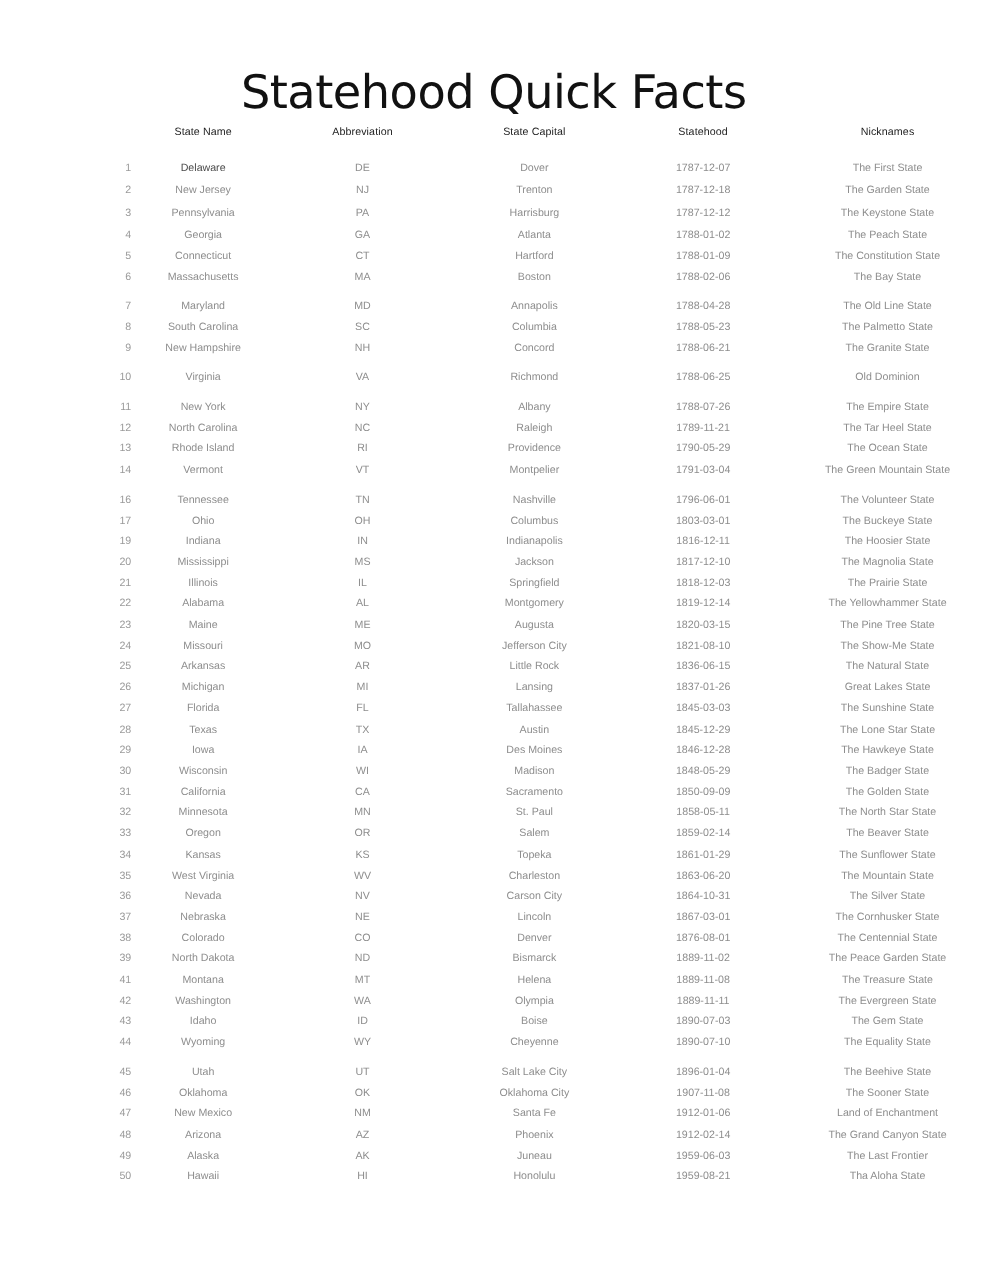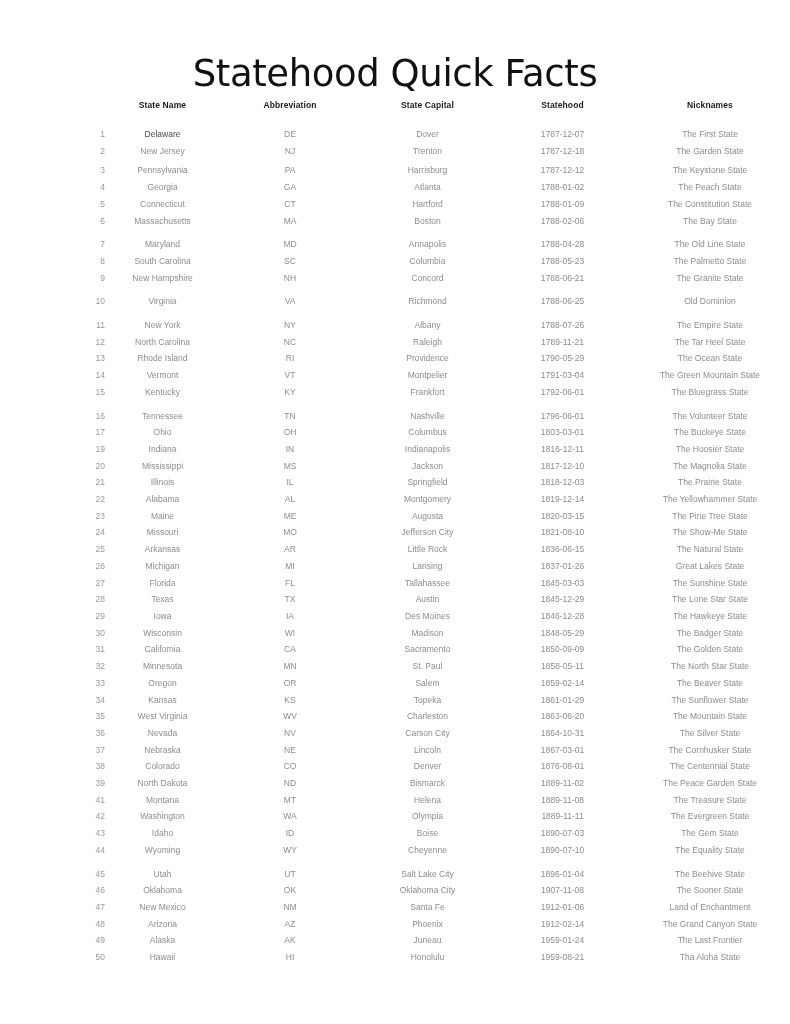--- a/index.html
+++ b/index.html
@@ -51,21 +51,21 @@
 
   #facts-table col.c-index   { width: 105px; }
   #facts-table col.c-name    { width: 115px; }
   #facts-table col.c-abbr    { width: 140px; }
   #facts-table col.c-capital { width: 135px; }
   #facts-table col.c-date    { width: 135px; }
   #facts-table col.c-nick    { width: 160px; }
 
   #facts-table th {
     font-size: 8.5px;
-    font-weight: 700;
+    font-weight: 400;
     color: #1c1c1c;
     letter-spacing: 0.1px;
     padding: 0 0 16px 0;
     text-align: center;
     vertical-align: bottom;
     white-space: nowrap;
   }
   #facts-table th.h-index { text-align: right; padding-right: 0; }
 
   #facts-table td {
@@ -228,28 +228,20 @@
           <td class="cell-nick">The Ocean State</td>
         </tr>
         <tr>
           <td class="cell-index">14</td>
           <td class="cell-name">Vermont</td>
           <td class="cell-abbr">VT</td>
           <td class="cell-capital">Montpelier</td>
           <td class="cell-date">1791-03-04</td>
           <td class="cell-nick">The Green Mountain State</td>
         </tr>
-        <tr>
-          <td class="cell-index">15</td>
-          <td class="cell-name">Kentucky</td>
-          <td class="cell-abbr">KY</td>
-          <td class="cell-capital">Frankfort</td>
-          <td class="cell-date">1792-06-01</td>
-          <td class="cell-nick">The Bluegrass State</td>
-        </tr>
         <tr class="gap-before">
           <td class="cell-index">16</td>
           <td class="cell-name">Tennessee</td>
           <td class="cell-abbr">TN</td>
           <td class="cell-capital">Nashville</td>
           <td class="cell-date">1796-06-01</td>
           <td class="cell-nick">The Volunteer State</td>
         </tr>
         <tr>
           <td class="cell-index">17</td>
@@ -489,21 +481,21 @@
           <td class="cell-abbr">AZ</td>
           <td class="cell-capital">Phoenix</td>
           <td class="cell-date">1912-02-14</td>
           <td class="cell-nick">The Grand Canyon State</td>
         </tr>
         <tr>
           <td class="cell-index">49</td>
           <td class="cell-name">Alaska</td>
           <td class="cell-abbr">AK</td>
           <td class="cell-capital">Juneau</td>
-          <td class="cell-date">1959-01-24</td>
+          <td class="cell-date">1959-06-03</td>
           <td class="cell-nick">The Last Frontier</td>
         </tr>
         <tr>
           <td class="cell-index">50</td>
           <td class="cell-name">Hawaii</td>
           <td class="cell-abbr">HI</td>
           <td class="cell-capital">Honolulu</td>
           <td class="cell-date">1959-08-21</td>
           <td class="cell-nick">Tha Aloha State</td>
         </tr>

